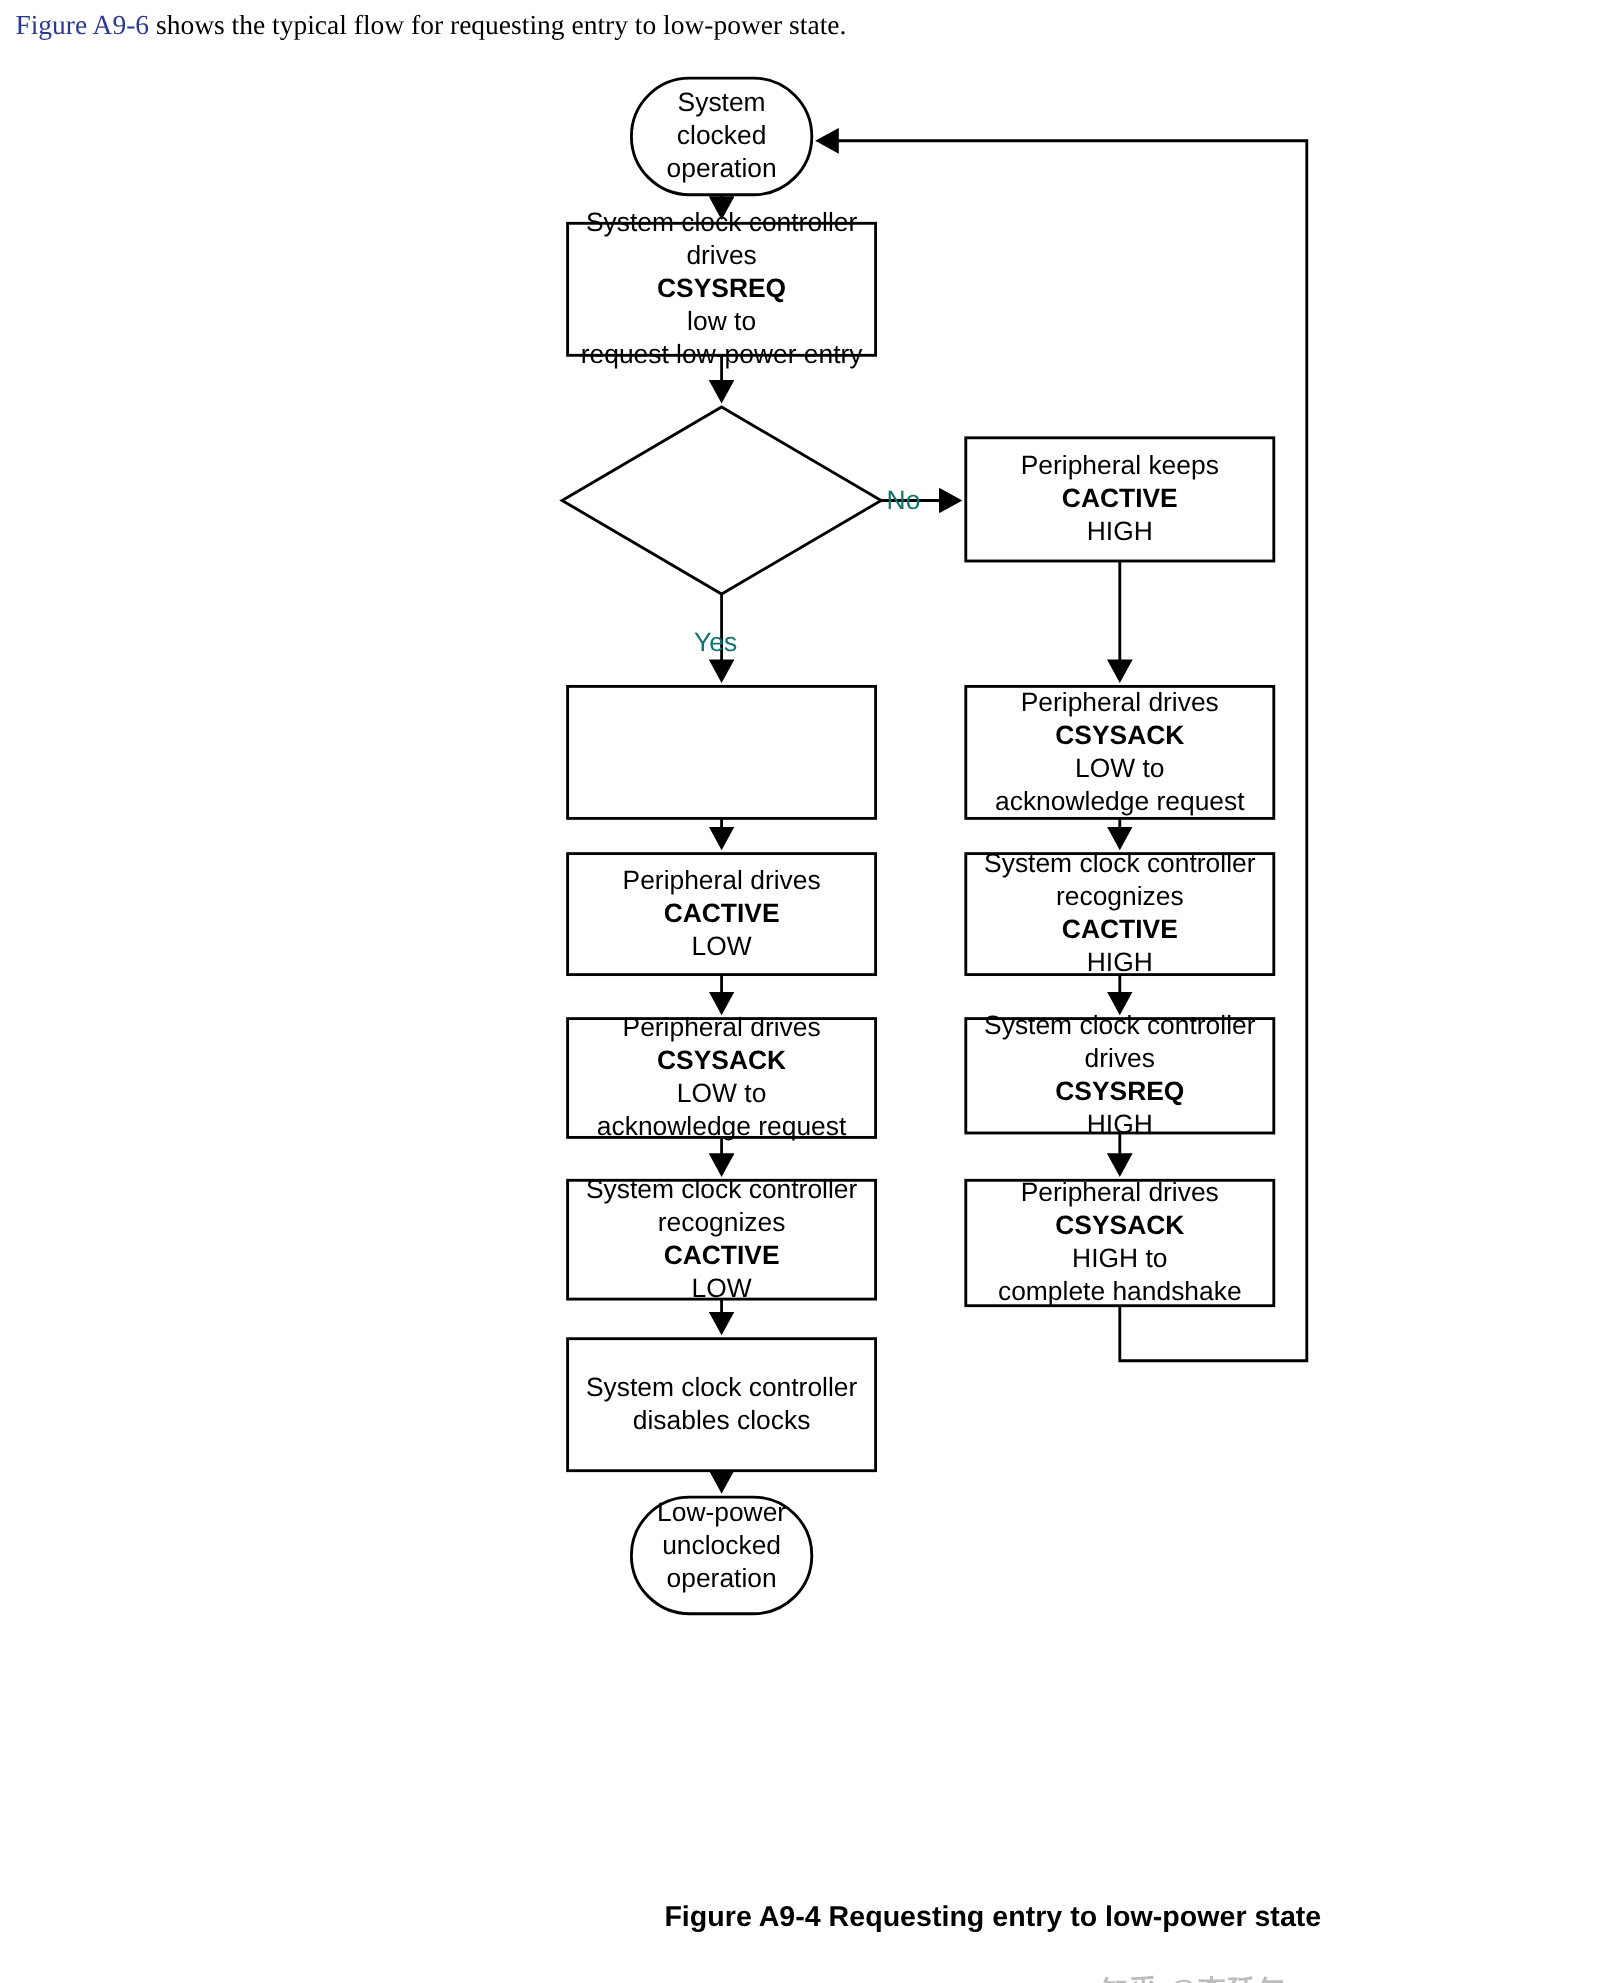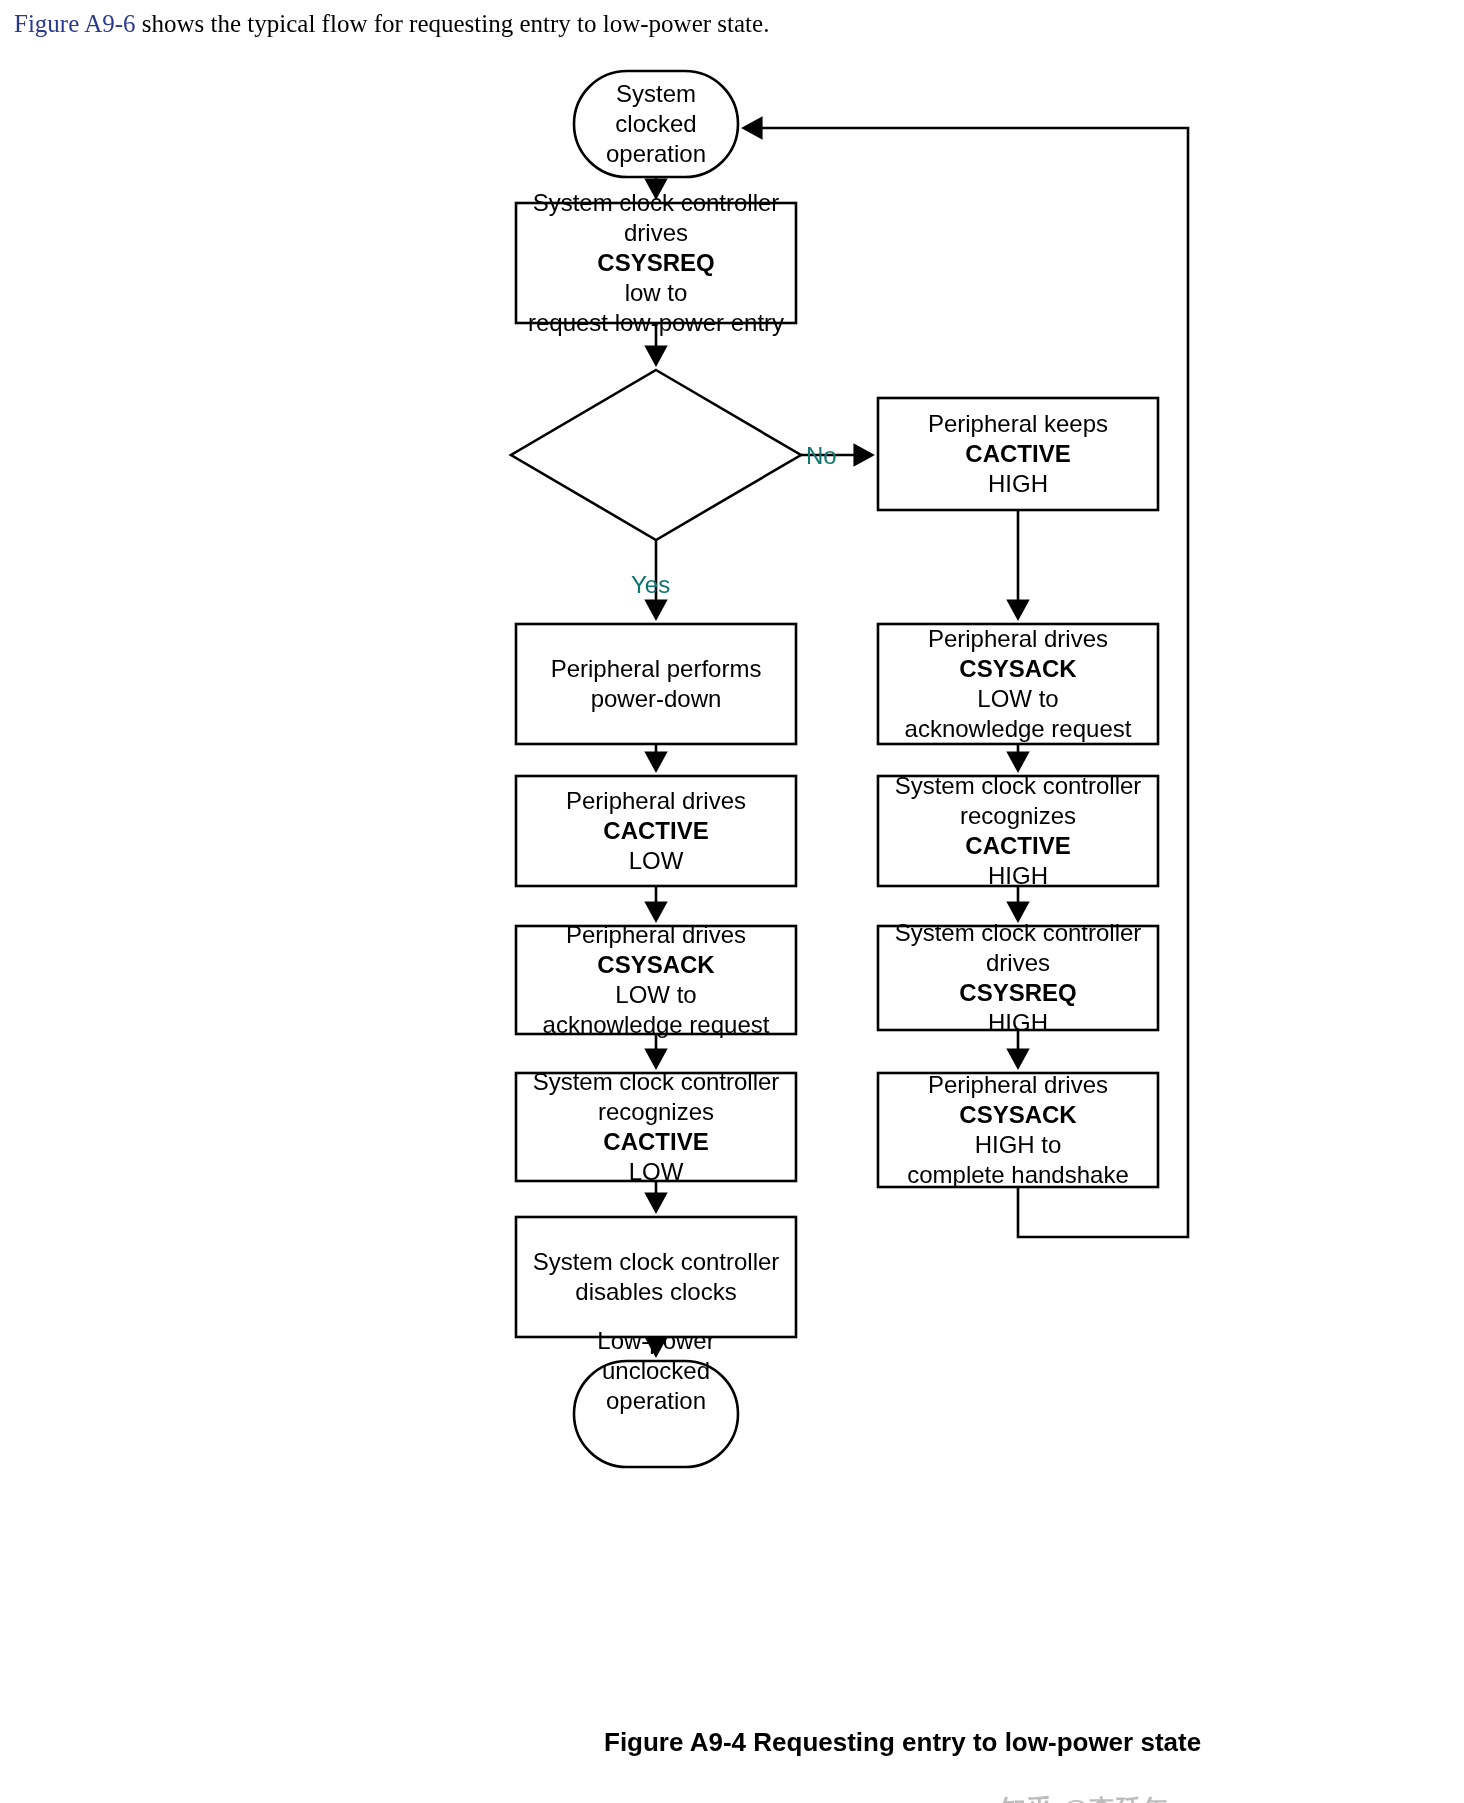--- a/index.html
+++ b/index.html
@@ -170,30 +170,20 @@
       <span>
           <span>request low-power entry</span>
         </span>
     </div>
   </div>
 
 
   <div class="edge-label" style="left:806px; top:443px;">No</div>
   <div class="edge-label" style="left:631px; top:572px;">Yes</div>
 
-  <div class="node-text" style="left:516px; top:624px; width:280px; height:120px;">
-    <div>
-      <span>
-          <span>Peripheral performs</span>
-        </span>
-      <span>
-          <span>power-down</span>
-        </span>
-    </div>
-  </div>
 
   <div class="node-text" style="left:516px; top:776px; width:280px; height:110px;">
     <div>
       <span>
           <span>Peripheral drives</span>
         </span>
       <span><b>CACTIVE</b><span> LOW</span></span>
     </div>
   </div>
 
@@ -225,21 +215,21 @@
     <div>
       <span>
           <span>System clock controller</span>
         </span>
       <span>
           <span>disables clocks</span>
         </span>
     </div>
   </div>
 
-  <div class="node-text" style="left:574px; top:1326px; width:164px; height:90px;">
+  <div class="node-text" style="left:574px; top:1361px; width:164px; height:90px;">
     <div>
       <span>Low-power</span>
       <span>unclocked</span>
       <span>operation</span>
     </div>
   </div>
 
   <div class="node-text" style="left:878px; top:398px; width:280px; height:112px;">
     <div>
       <span>

